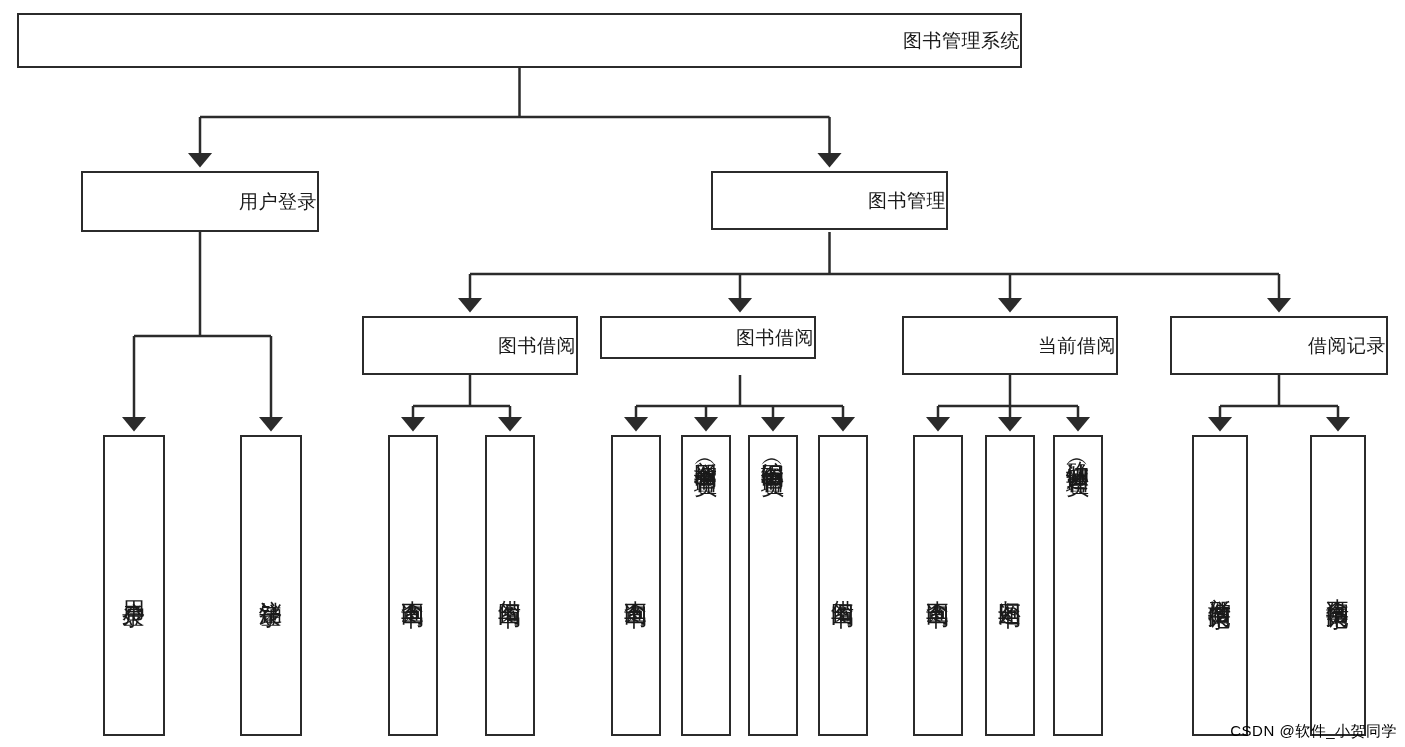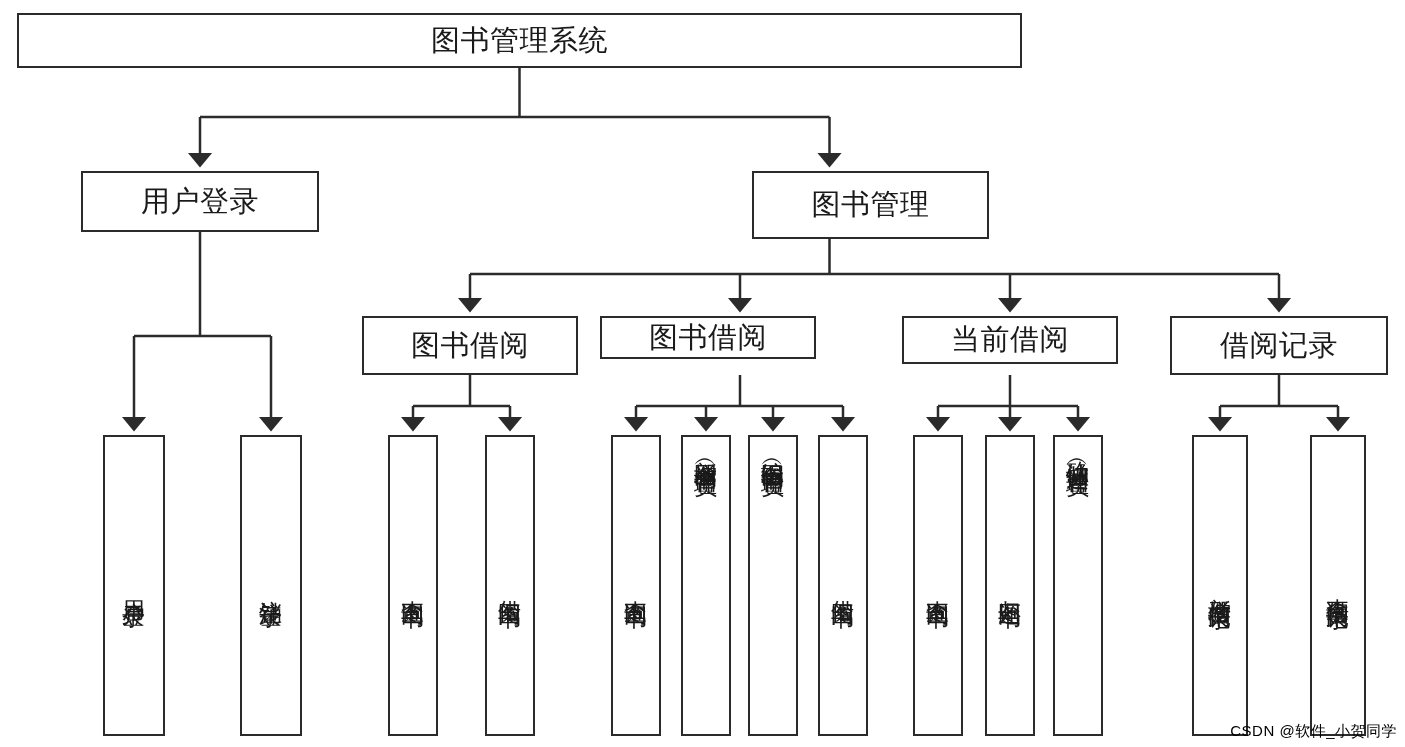--- a/index.html
+++ b/index.html
@@ -29,22 +29,23 @@
     position: absolute;
     box-sizing: border-box;
     border: 2.5px solid #2b2b2b;
     background: #ffffff;
     display: flex;
     align-items: center;
     justify-content: center;
     color: #1a1a1a;
   }
   .node.horiz {
-    font-size: 29px;
+    font-size: 19px;
     letter-spacing: 0.5px;
+    justify-content: flex-end;
   }
   .node.vert {
     writing-mode: vertical-rl;
     text-orientation: upright;
     font-size: 23px;
     letter-spacing: 2px;
     padding: 6px 0;
     align-items: center;
     justify-content: center;
     line-height: 1.05;
@@ -114,30 +115,30 @@
       </g>
   </svg>
 
   <div id="nodes">
       <div class="node horiz" style="left: 17px; top: 13px; width: 1005px; height: 55px;">
         <span class="lbl">图书管理系统</span>
       </div>
       <div class="node horiz" style="left: 81px; top: 171px; width: 238px; height: 61px;">
         <span class="lbl">用户登录</span>
       </div>
-      <div class="node horiz" style="left: 711px; top: 171px; width: 237px; height: 68px; margin-left: 41px;">
+      <div class="node horiz" style="left: 711px; top: 171px; width: 237px; height: 59px;">
         <span class="lbl">图书管理</span>
       </div>
       <div class="node horiz" style="left: 362px; top: 316px; width: 216px; height: 59px;">
         <span class="lbl">图书借阅</span>
       </div>
       <div class="node horiz" style="left: 600px; top: 316px; width: 216px; height: 43px;">
         <span class="lbl">图书借阅</span>
       </div>
-      <div class="node horiz" style="left: 902px; top: 316px; width: 216px; height: 48px;">
+      <div class="node horiz" style="left: 902px; top: 316px; width: 216px; height: 59px;">
         <span class="lbl">当前借阅</span>
       </div>
       <div class="node horiz" style="left: 1170px; top: 316px; width: 218px; height: 59px;">
         <span class="lbl">借阅记录</span>
       </div>
       <div class="node vert" style="left: 103px; top: 435px; width: 62px; height: 301px;">
         <span class="lbl">用户登录</span>
       </div>
       <div class="node vert" style="left: 240px; top: 435px; width: 62px; height: 301px;">
         <span class="lbl">注销登录</span>

